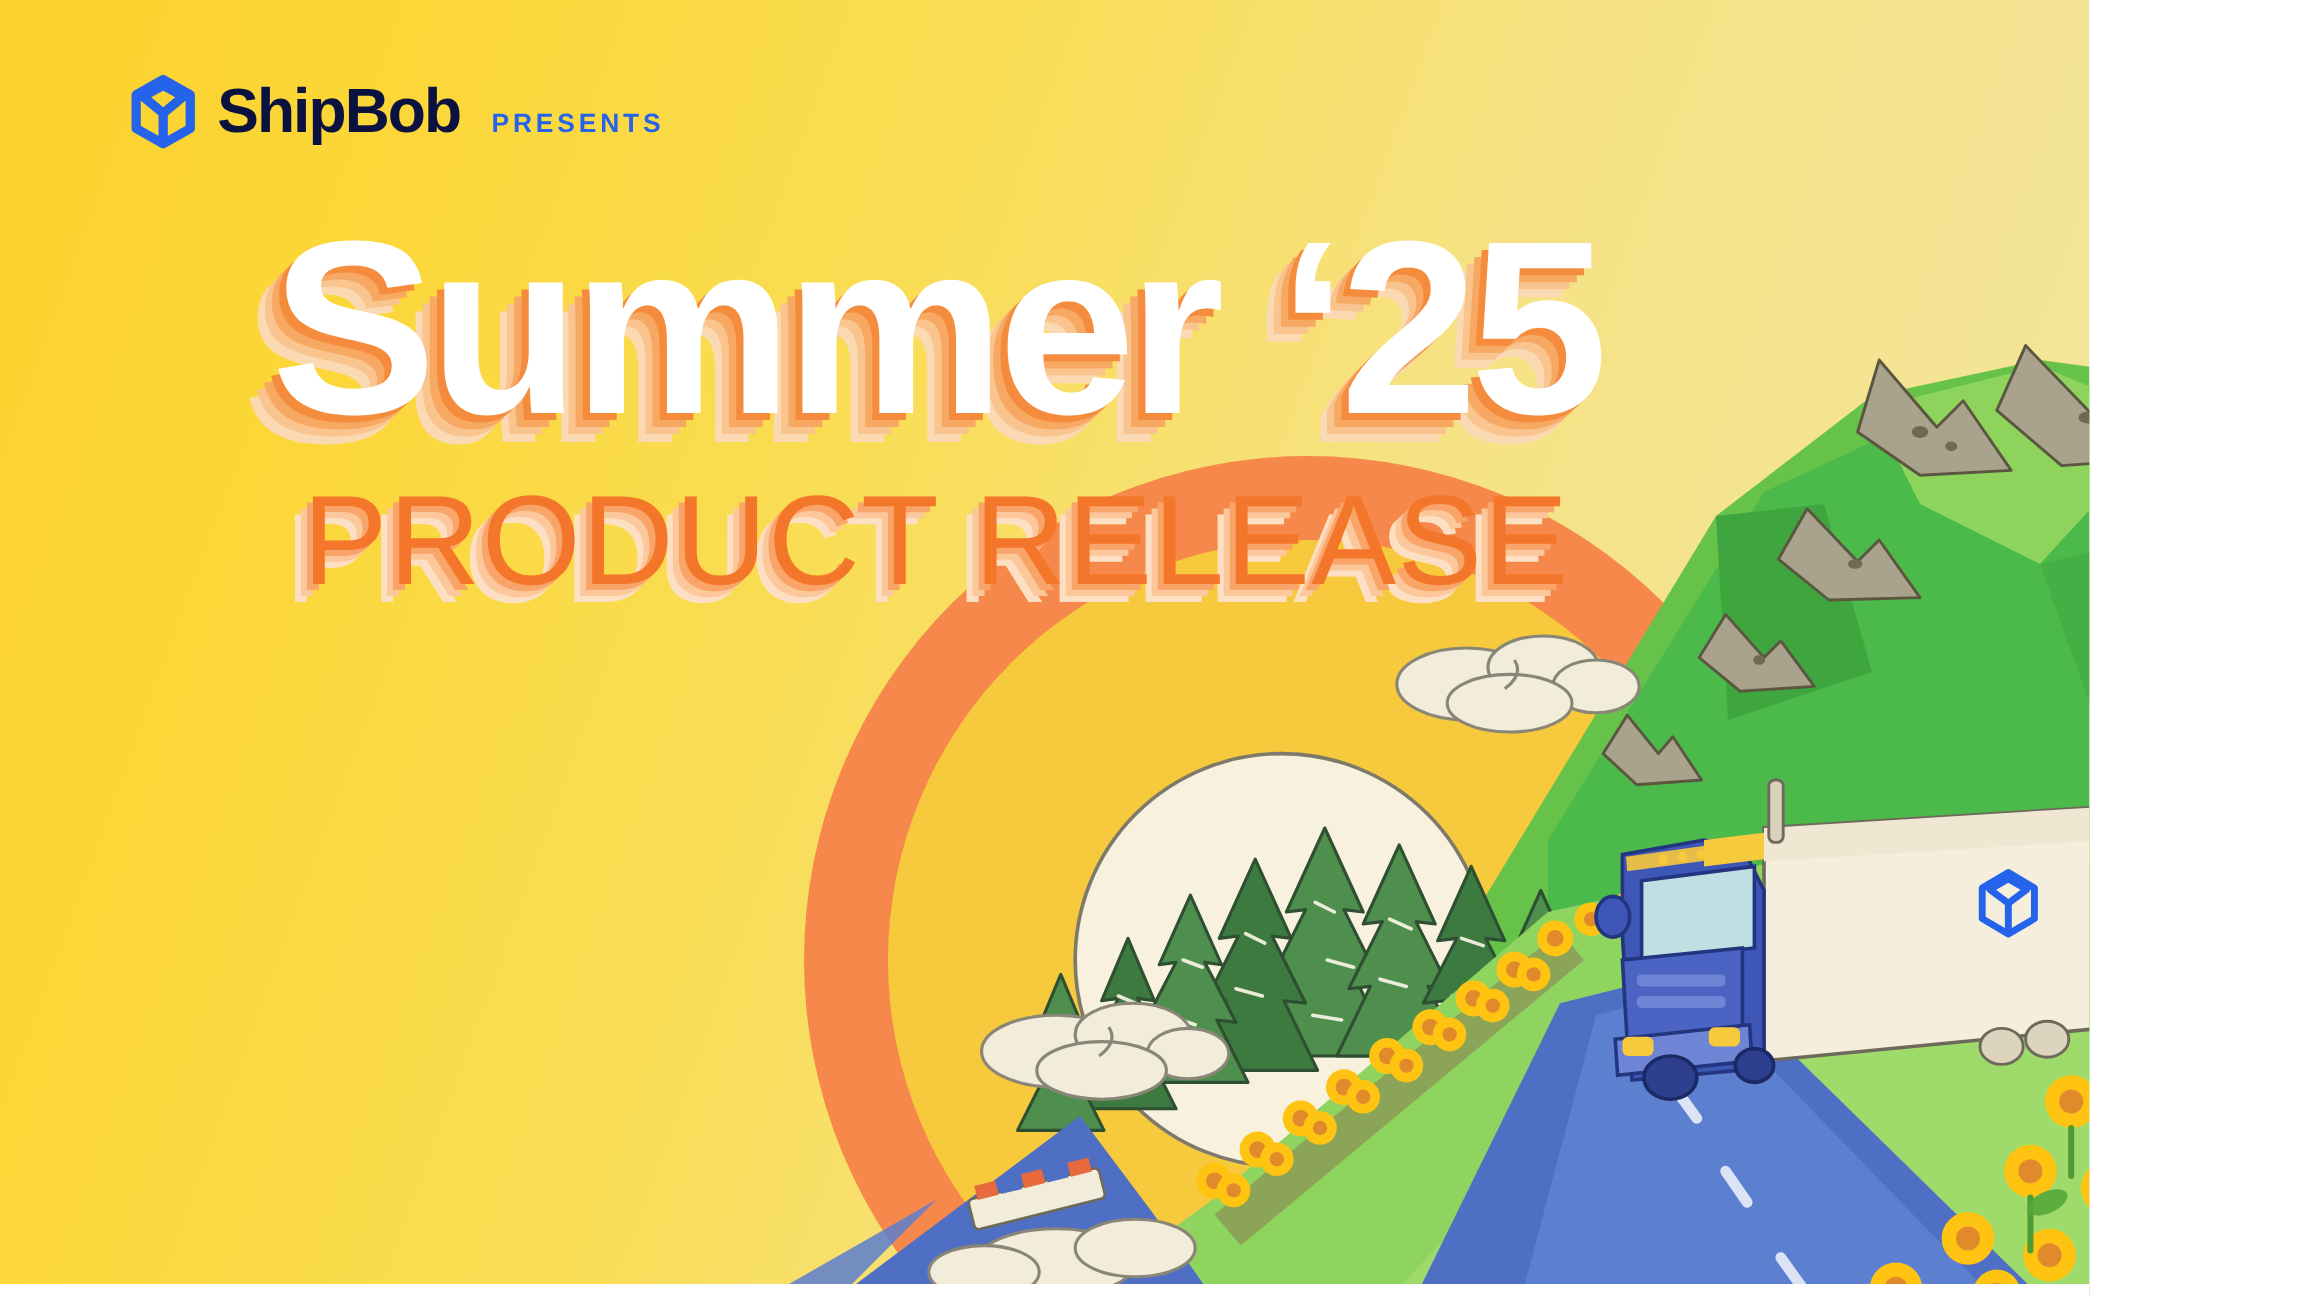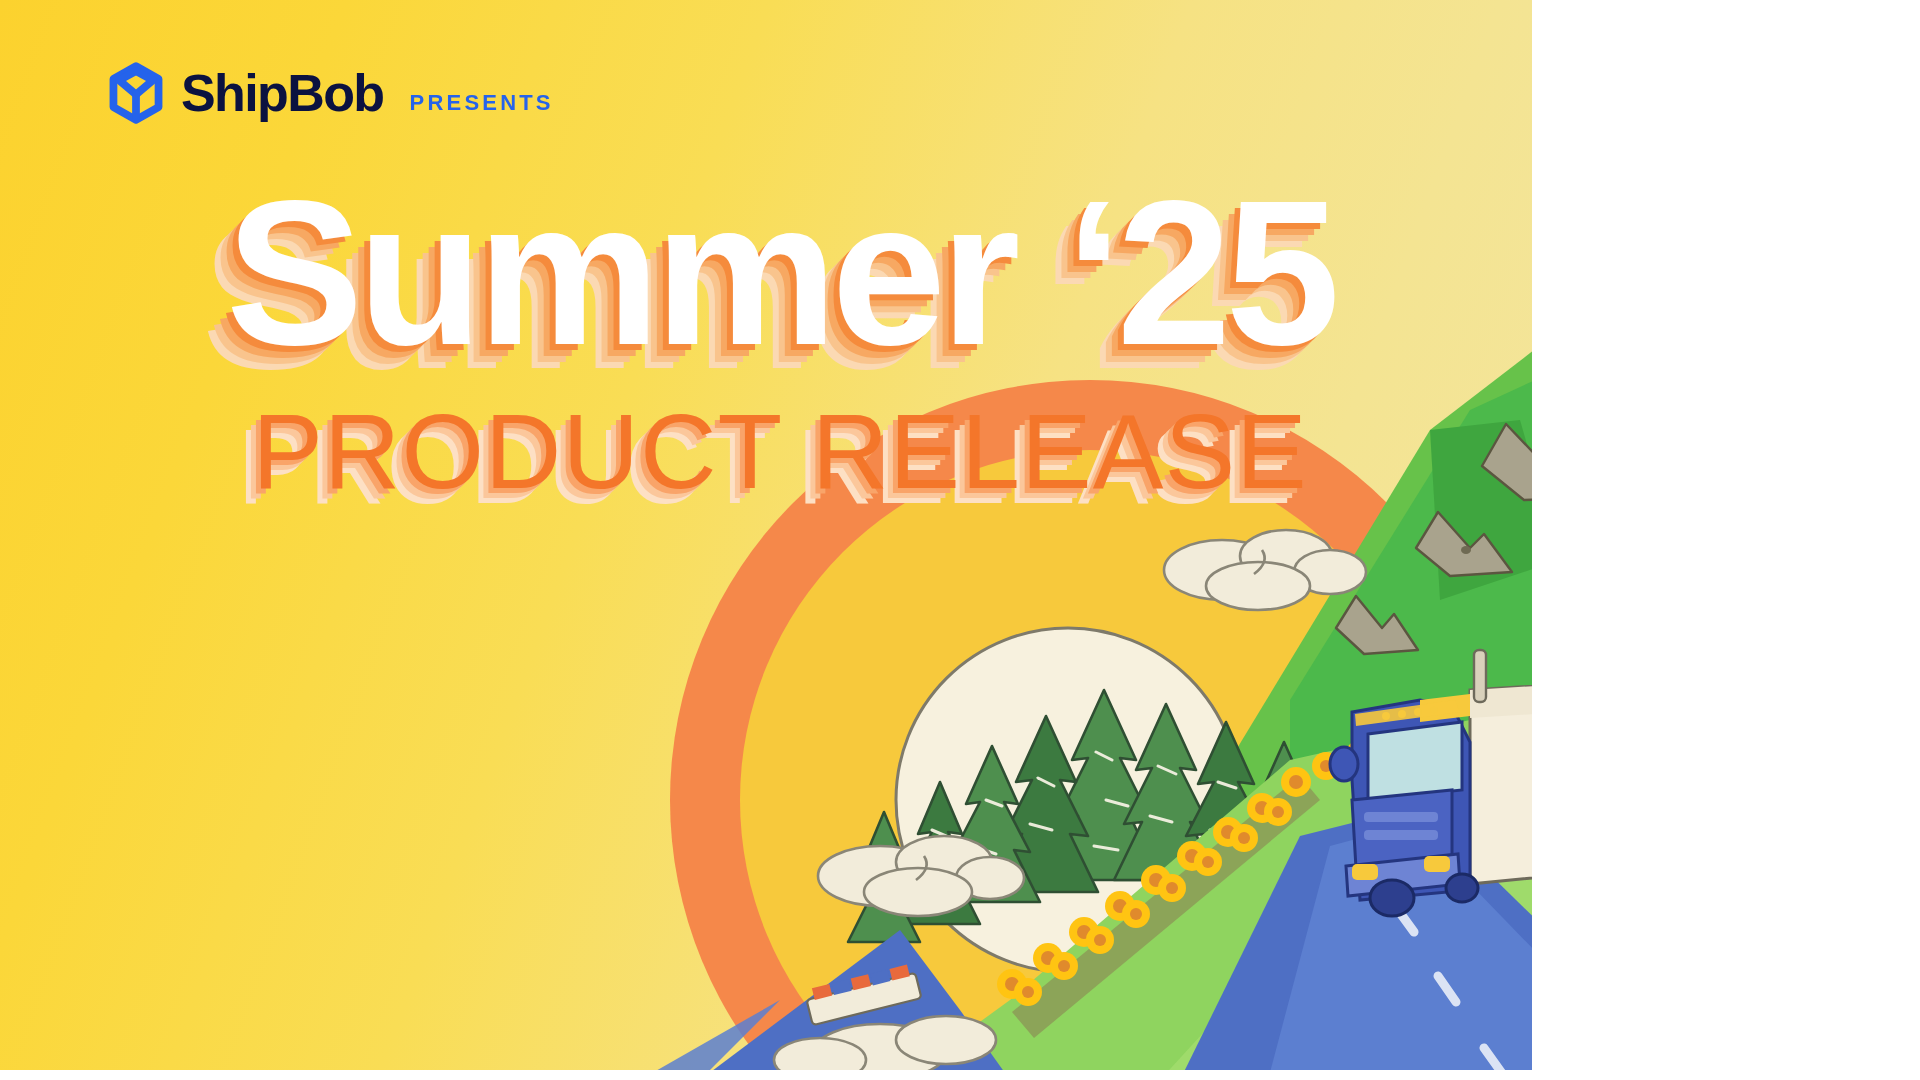--- a/index.html
+++ b/index.html
@@ -1,18 +1,18 @@
 <!DOCTYPE html>
 <html><head>
 <meta charset="utf-8">
 <style>
   html,body{margin:0;padding:0;background:#fff;}
   body{width:1920px;height:1080px;overflow:hidden;font-family:"Liberation Sans",sans-serif;}
 
-  #stage{position:relative;width:1532px;height:1080px;overflow:hidden;
+  #stage{position:relative;width:1741px;height:1080px;overflow:hidden;
          background:linear-gradient(110deg,#FCD22E 0%,#FBD739 18%,#F9DD55 40%,#F6E283 62%,#F4E492 78%,#F3E5A0 100%);}
 
   
   #scene{position:absolute;inset:0;}
   #scene svg{position:absolute;left:0;top:0;width:1920px;height:1080px;}
 
   
   #header{position:absolute;left:105px;top:62px;display:flex;align-items:center;gap:26px;z-index:40;}
   #logo-lockup{display:flex;align-items:center;gap:14px;}
   .logo-mark{width:62px;height:62px;display:block;}

